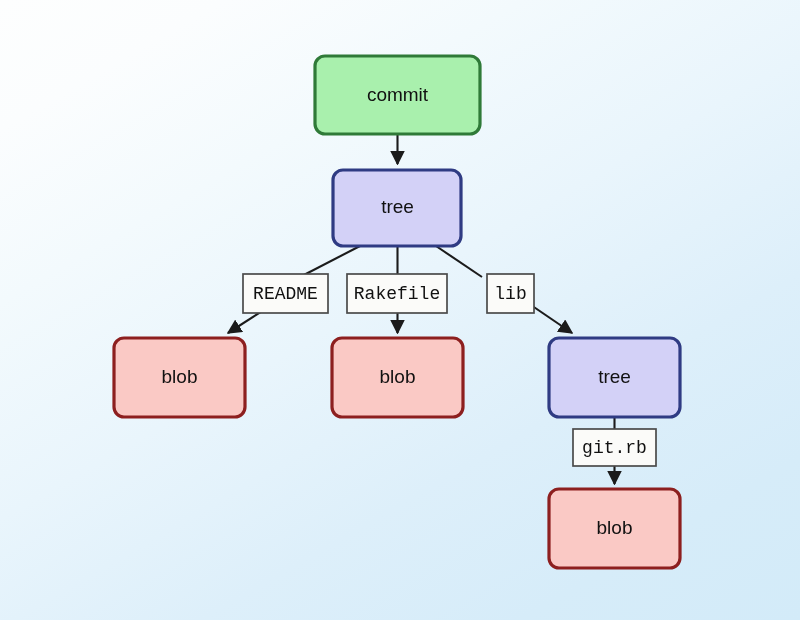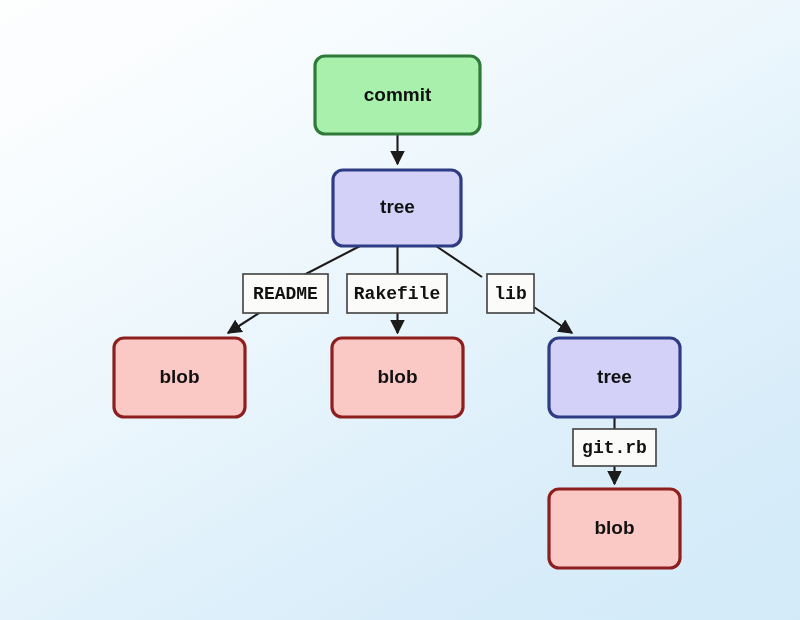--- a/index.html
+++ b/index.html
@@ -17,21 +17,20 @@
         #f3fafd 28%,
         #e9f5fc 48%,
         #ddeffa 68%,
         #d6ecf9 85%,
         #d3ebf9 100%);
   }
   #canvas {
     position: relative;
     width: 719px;
     height: 620px;
-    font-weight: bold;
   }
   svg.diagram {
     position: absolute;
     top: 0;
     left: 0;
     width: 800px;
     height: 620px;
     display: block;
   }
   .node-label {

